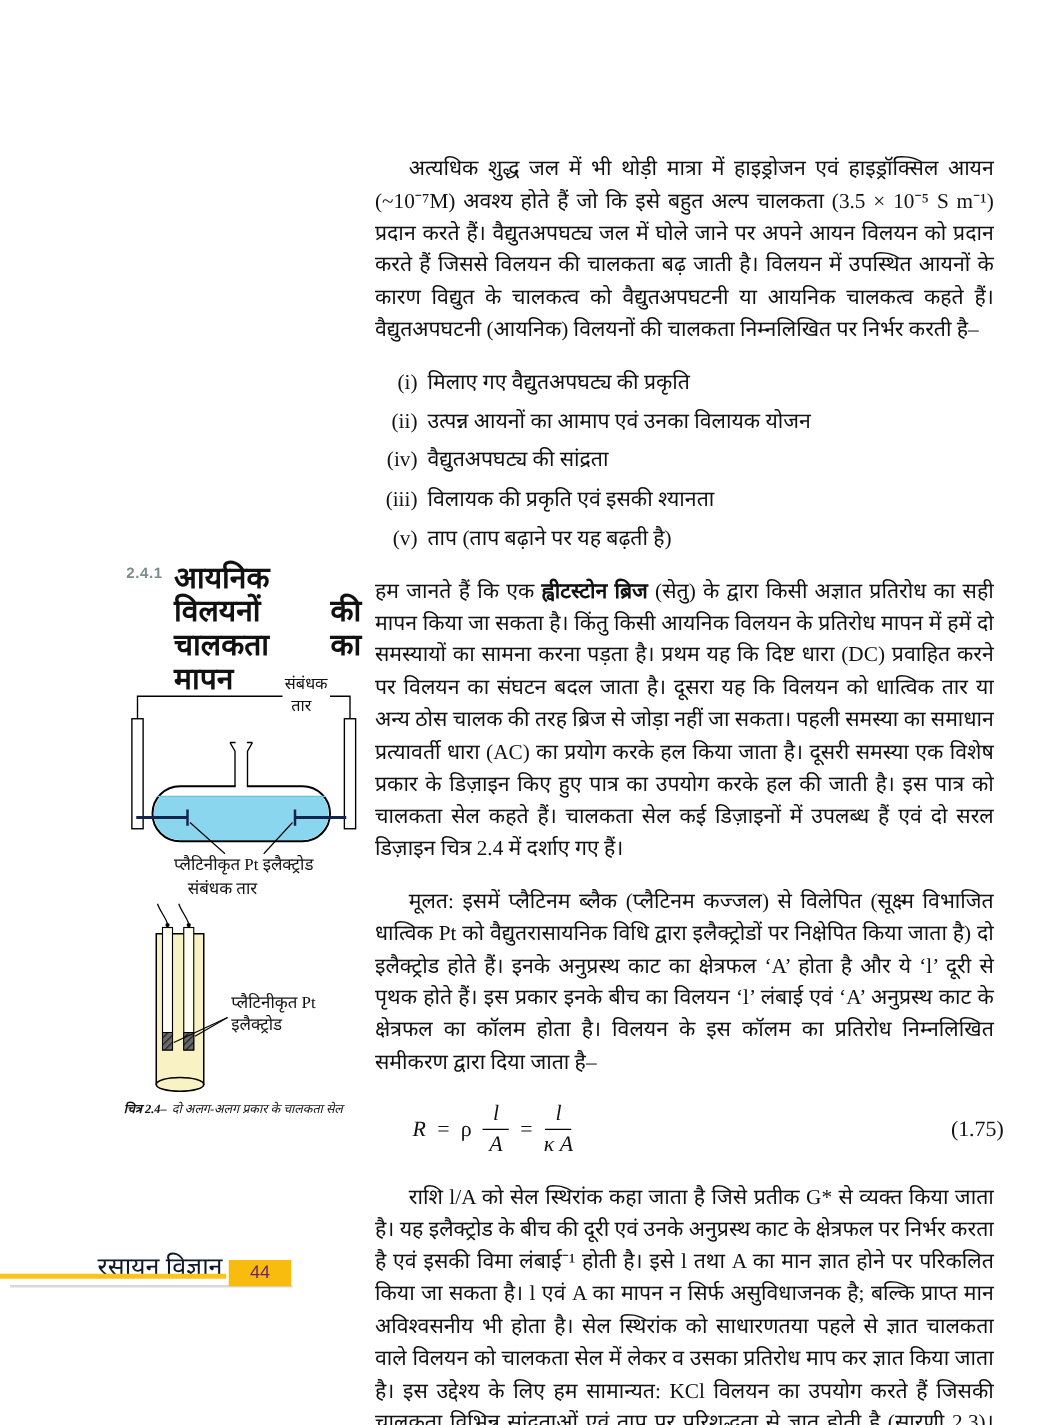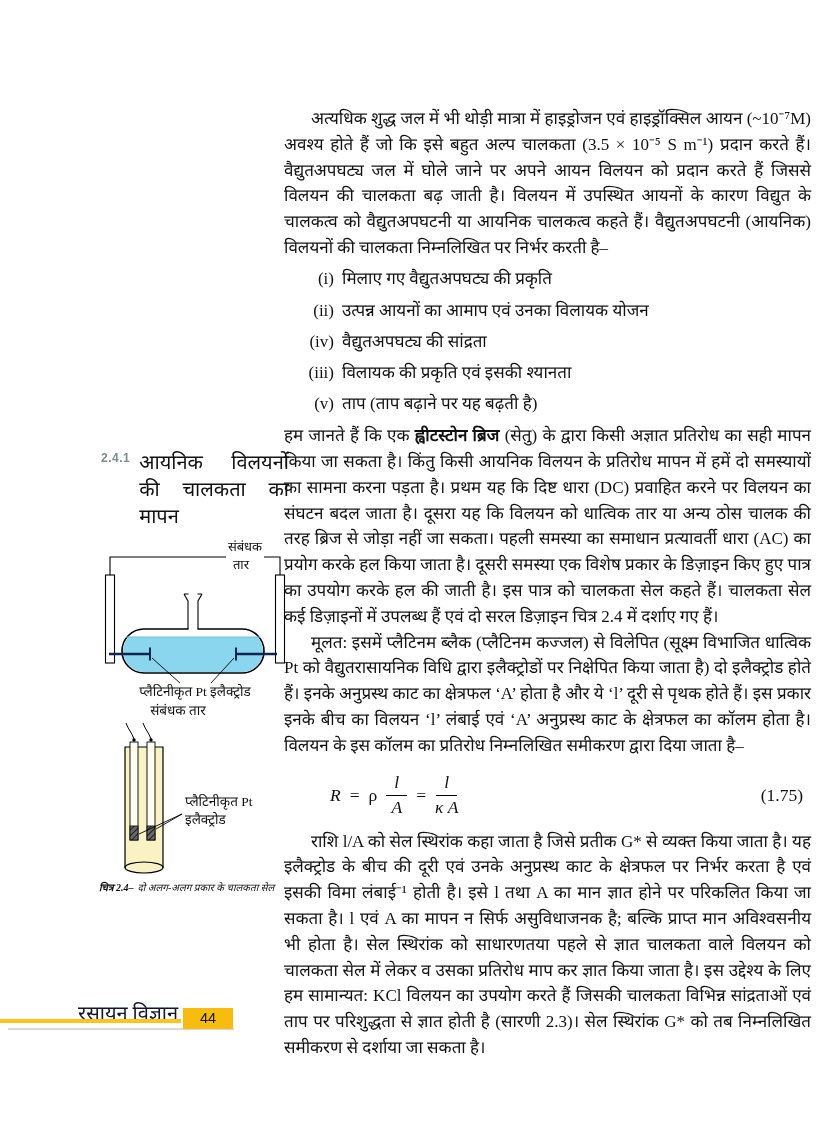--- a/index.html
+++ b/index.html
@@ -8,21 +8,21 @@
     font-family:"Liberation Serif",serif;color:#111;
     -webkit-font-smoothing:antialiased;
   }
   .page{position:absolute;inset:0;overflow:hidden;background:#fff;}
 
   
   .text-col{
     position:absolute;left:284px;top:106px;width:527px;
     font-size:17px;line-height:25.8px;text-align:justify;
   }
-  .para{margin:0;}
+  .para{margin:16px;}
   .indent{text-indent:27px;}
   .boldword{font-weight:bold;}
 
   .dep-list{list-style:none;margin:5px 0 6px;padding:0;}
   .dep-list li{display:flex;margin:5.5px 0;text-align:left;}
   .dep-list .marker{flex:0 0 58px;text-align:right;padding-right:8px;box-sizing:border-box;}
 
   
   .equation{
     display:flex;align-items:center;gap:9px;padding-left:46px;
@@ -33,39 +33,39 @@
   .frac .num{border-bottom:1.4px solid #000;padding:0 8px 1px;}
   .frac .den{padding-top:1px;}
   .eq-number{position:absolute;right:8px;font-style:normal;}
 
   
   .section-heading{
     position:absolute;left:101px;top:449px;width:188px;display:flex;gap:9px;
     font-family:"Liberation Sans",sans-serif;
   }
   .sec-num{color:#7d8d8d;font-weight:bold;font-size:12px;letter-spacing:.5px;padding-top:2px;white-space:nowrap;}
-  .sec-title{font-weight:normal;font-size:20px;line-height:27px;text-align:justify;flex:1;}
+  .sec-title{font-weight:bold;font-size:24px;line-height:27px;text-align:justify;flex:1;}
 
   .fig{position:absolute;left:92px;}
   .fig text{font-family:"Liberation Serif",serif;fill:#111;}
 
   .fig-caption{
     position:absolute;left:99px;top:878px;width:202px;
     font-size:10px;line-height:20px;font-style:italic;
     padding-left:62px;text-indent:-62px;
   }
   .cap-prefix{font-weight:bold;margin-right:4px;}
 
   
   .footer-rule{position:absolute;left:0;top:1019px;width:181px;height:4px;background:#ffc41a;}
   .footer-shadow{position:absolute;left:8px;top:1028px;width:226px;height:2px;background:#d9d9d9;}
   .book-title{position:absolute;left:38px;top:999px;width:140px;text-align:right;font-size:20px;color:#0f172a;}
   .page-badge{
     position:absolute;left:183px;top:1008px;width:50px;height:21px;
-    background:#f8bc0f;color:#0f172a;font-size:14.5px;text-align:center;line-height:21px;
+    background:#f8bc0f;color:#701a75;font-size:14.5px;text-align:center;line-height:21px;
     font-family:"Liberation Sans",sans-serif;
   }
 </style>
 </head>
 <body>
 
 <div class="page">
 
   <main class="text-col">
     <p class="para indent">अत्यधिक शुद्ध जल में भी थोड़ी मात्रा में हाइड्रोजन एवं हाइड्रॉक्सिल आयन (~10⁻⁷M) अवश्य होते हैं जो कि इसे बहुत अल्प चालकता (3.5 × 10⁻⁵ S m⁻¹) प्रदान करते हैं। वैद्युतअपघट्य जल में घोले जाने पर अपने आयन विलयन को प्रदान करते हैं जिससे विलयन की चालकता बढ़ जाती है। विलयन में उपस्थित आयनों के कारण विद्युत के चालकत्व को वैद्युतअपघटनी या आयनिक चालकत्व कहते हैं। वैद्युतअपघटनी (आयनिक) विलयनों की चालकता निम्नलिखित पर निर्भर करती है–</p>

